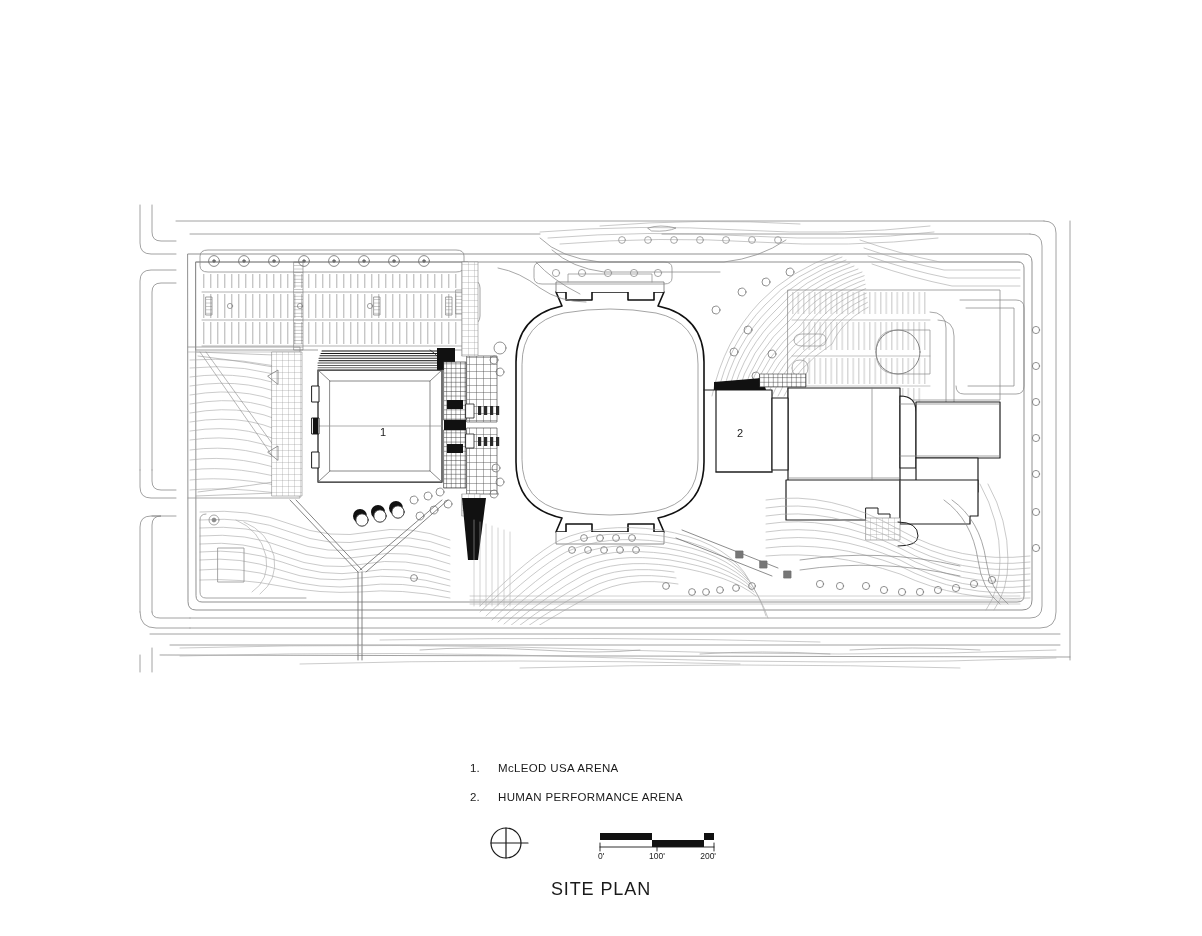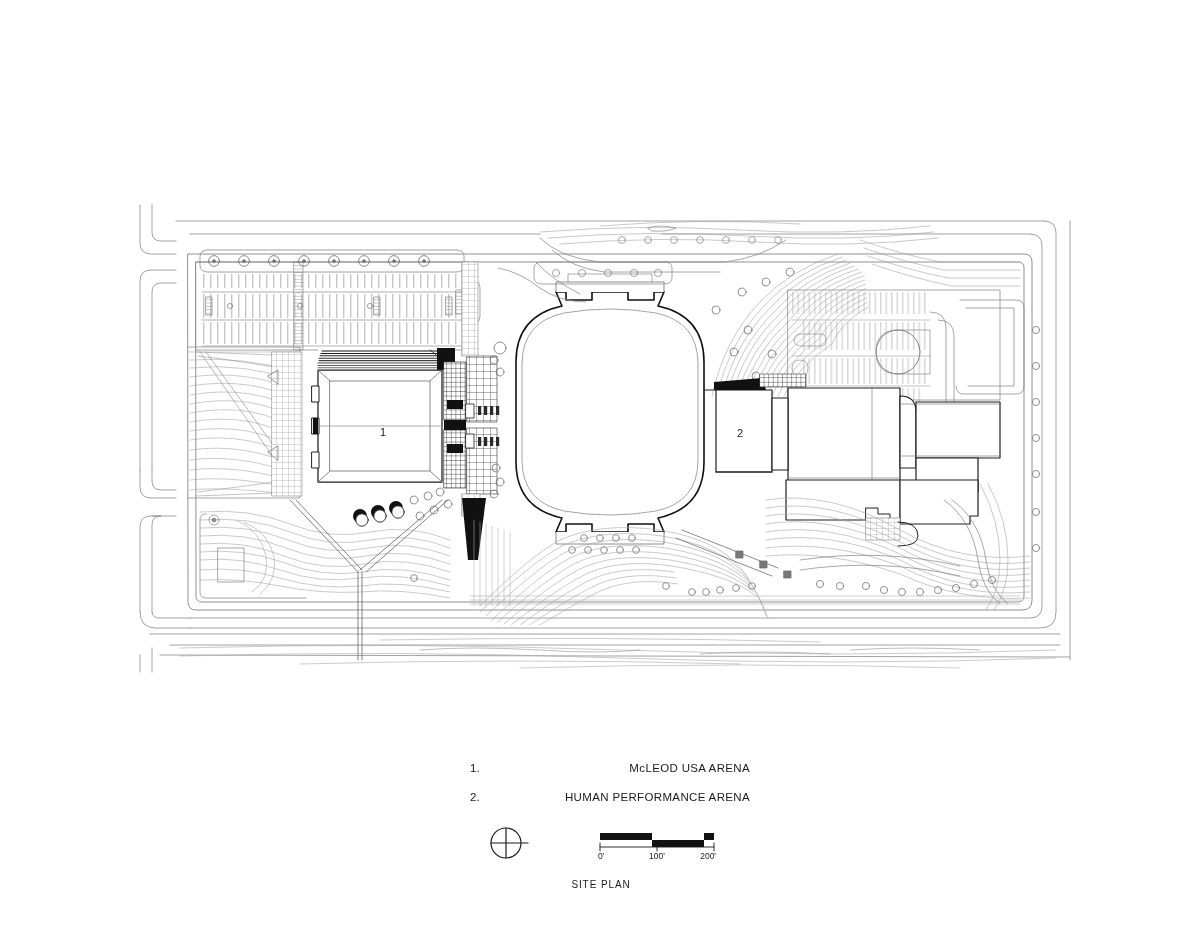--- a/index.html
+++ b/index.html
@@ -41,32 +41,31 @@
   }
   .legend-num {
     width: 28px;
     font-size: 11.5px;
     letter-spacing: .2px;
     text-align: left;
     flex: none;
   }
   .legend-text {
     flex: 1;
-    text-align: right;
     font-size: 11.5px;
     letter-spacing: .35px;
     white-space: nowrap;
   }
   .title-block {
     position: absolute;
     left: 0;
     top: 879px;
     width: 1202px;
     text-align: center;
-    font-size: 10px;
+    font-size: 18px;
     letter-spacing: .9px;
   }
 </style>
 </head>
 <body>
 
 <div id="sheet">
 
   <svg id="plan-svg" viewBox="0 0 1202 936">
     <defs>

